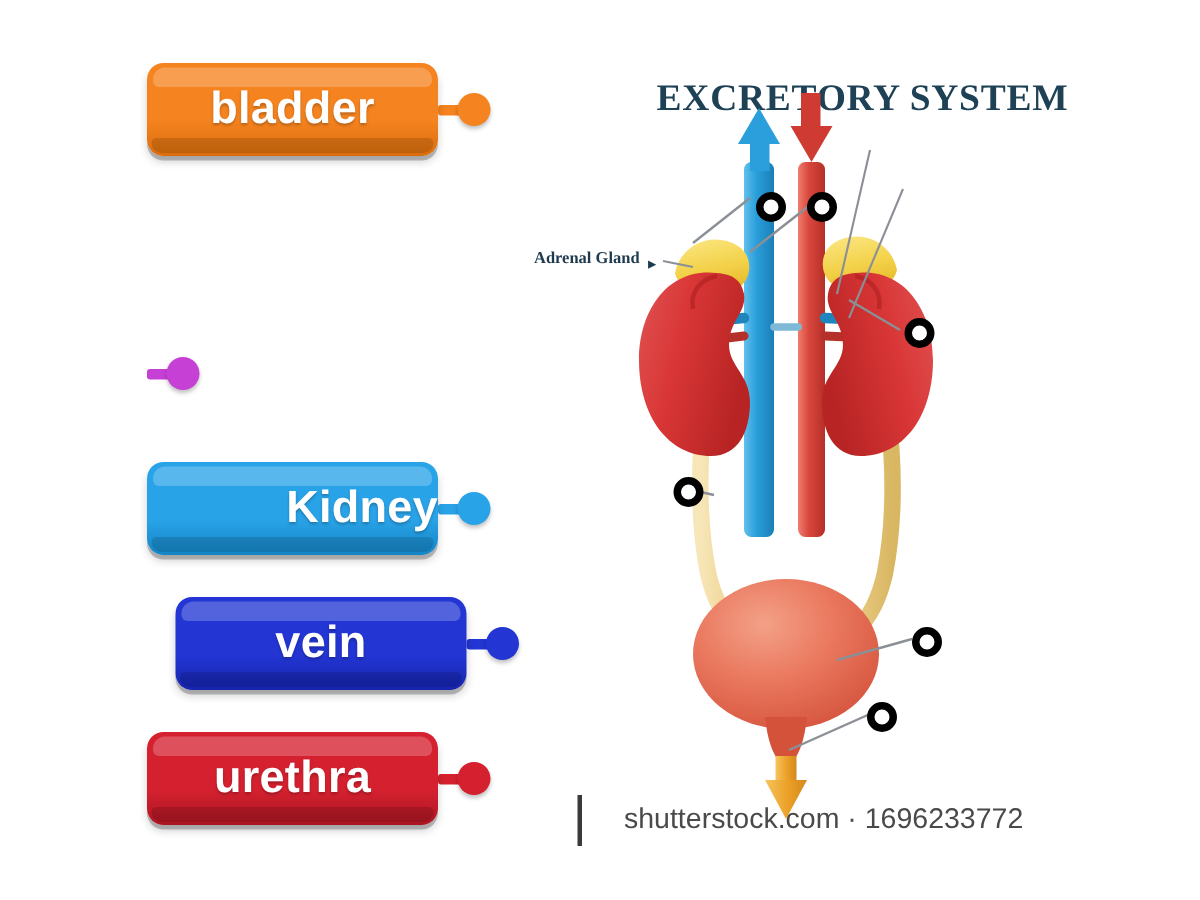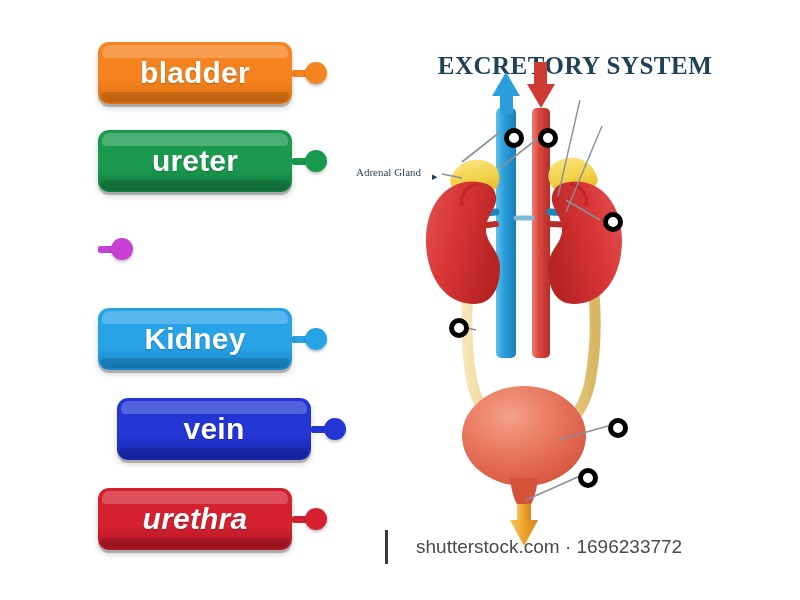--- a/index.html
+++ b/index.html
@@ -106,21 +106,21 @@
     font-weight: bold;
     font-size: 25px;
     letter-spacing: 0.5px;
     color: #1e4156;
   }
   #adrenal-gland-label {
     position: absolute;
     left: 6px;
     top: 166px;
     font-family: "Liberation Serif", serif;
-    font-weight: normal;
+    font-weight: bold;
     font-size: 11px;
     color: #1e3a4f;
     white-space: nowrap;
   }
   #adrenal-gland-arrow {
     position: absolute;
     left: 82px;
     top: 172px;
     width: 8px;
     height: 8px;
@@ -181,59 +181,50 @@
   <div class="label-row" style="top:42px;">
     <div class="label-chip" style="background: linear-gradient(rgb(245, 131, 31) 0%, rgb(245, 131, 31) 62%, rgb(217, 109, 12) 100%);">
       <span class="label-text">bladder</span>
     </div>
     <div class="connector">
       <div class="connector-stem" style="background: rgb(245, 131, 31);"></div>
       <div class="connector-dot" style="background: rgb(245, 131, 31);"></div>
     </div>
   </div>
 
-  <div class="label-row" style="top:130px;">
-    <div class="label-chip" style="background: linear-gradient(rgb(26, 154, 78) 0%, rgb(26, 154, 78) 62%, rgb(18, 121, 60) 100%);">
-      <span class="label-text">ureter</span>
-    </div>
-    <div class="connector">
-      <div class="connector-stem" style="background: rgb(26, 154, 78);"></div>
-      <div class="connector-dot" style="background: rgb(26, 154, 78);"></div>
-    </div>
-  </div>
 
   <div class="label-row" style="top:218px;">
     <div class="connector">
       <div class="connector-stem" style="background: rgb(199, 64, 214);"></div>
       <div class="connector-dot" style="background: rgb(199, 64, 214);"></div>
     </div>
   </div>
 
   <div class="label-row" style="top:308px;">
-    <div class="label-chip" style="background: linear-gradient(rgb(41, 163, 232) 0%, rgb(41, 163, 232) 62%, rgb(20, 132, 196) 100%);">
+    <div class="label-chip" style="background: linear-gradient(rgb(41, 163, 232) 0%, rgb(41, 163, 232) 62%, rgb(20, 132, 196) 100%); justify-content: flex-end;">
       <span class="label-text">Kidney</span>
     </div>
     <div class="connector">
       <div class="connector-stem" style="background: rgb(41, 163, 232);"></div>
       <div class="connector-dot" style="background: rgb(41, 163, 232);"></div>
     </div>
   </div>
 
   <div class="label-row" style="top:398px;margin-left:19px;">
     <div class="label-chip" style="background: linear-gradient(rgb(35, 54, 212) 0%, rgb(35, 54, 212) 62%, rgb(22, 36, 173) 100%);">
       <span class="label-text">vein</span>
     </div>
     <div class="connector">
       <div class="connector-stem" style="background: rgb(35, 54, 212);"></div>
       <div class="connector-dot" style="background: rgb(35, 54, 212);"></div>
     </div>
   </div>
 
   <div class="label-row" style="top:488px;">
-    <div class="label-chip" style="background: linear-gradient(rgb(213, 33, 47) 0%, rgb(213, 33, 47) 62%, rgb(171, 21, 34) 100%); font-style: italic;">
+    <div class="label-chip" style="background: linear-gradient(rgb(213, 33, 47) 0%, rgb(213, 33, 47) 62%, rgb(171, 21, 34) 100%);">
       <span class="label-text">urethra</span>
     </div>
     <div class="connector">
       <div class="connector-stem" style="background: rgb(213, 33, 47);"></div>
       <div class="connector-dot" style="background: rgb(213, 33, 47);"></div>
     </div>
   </div>
 
 </div>
 

